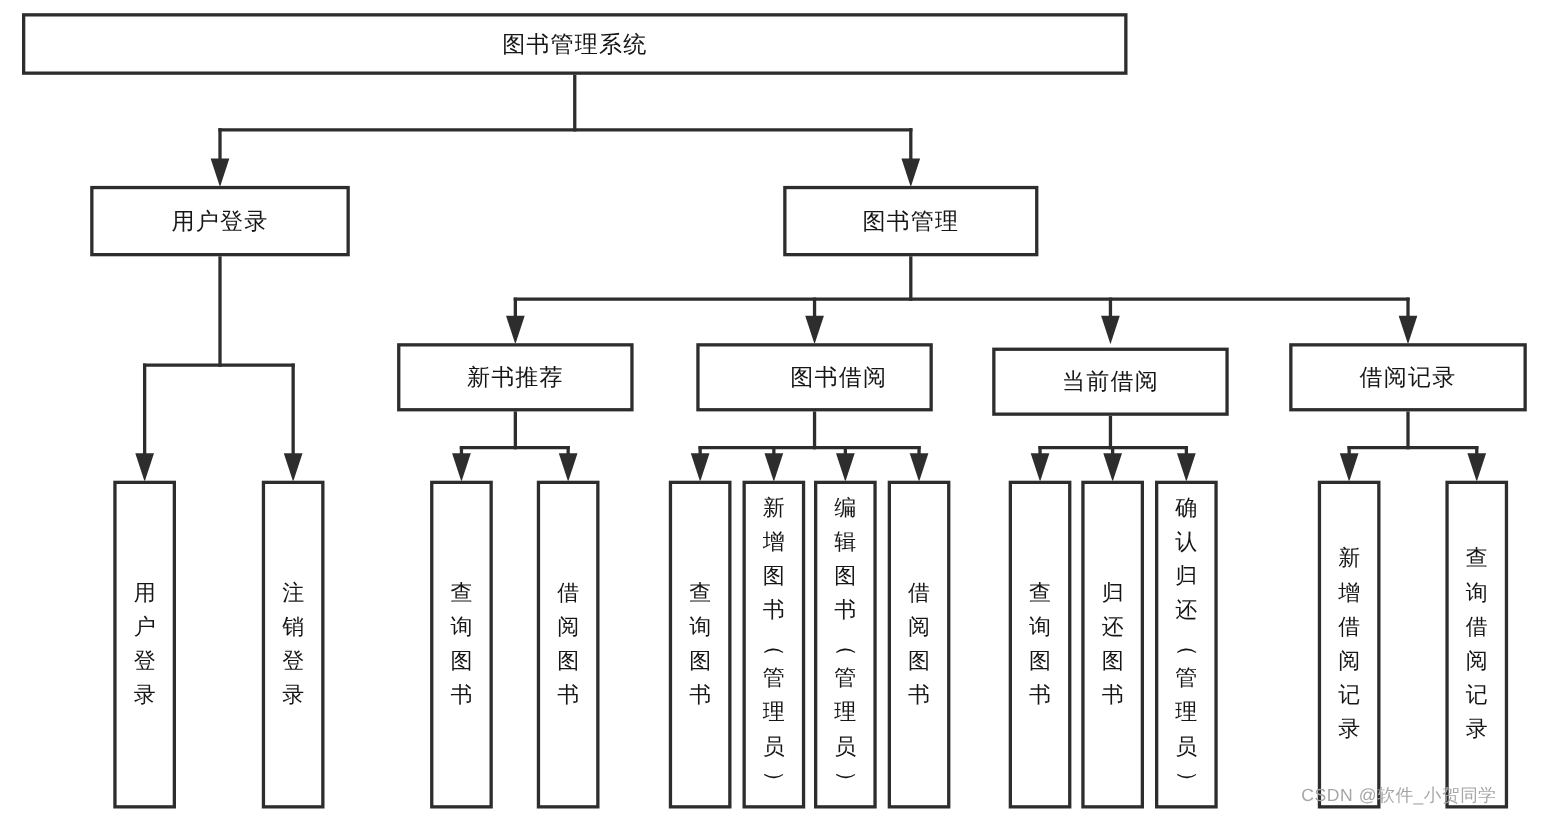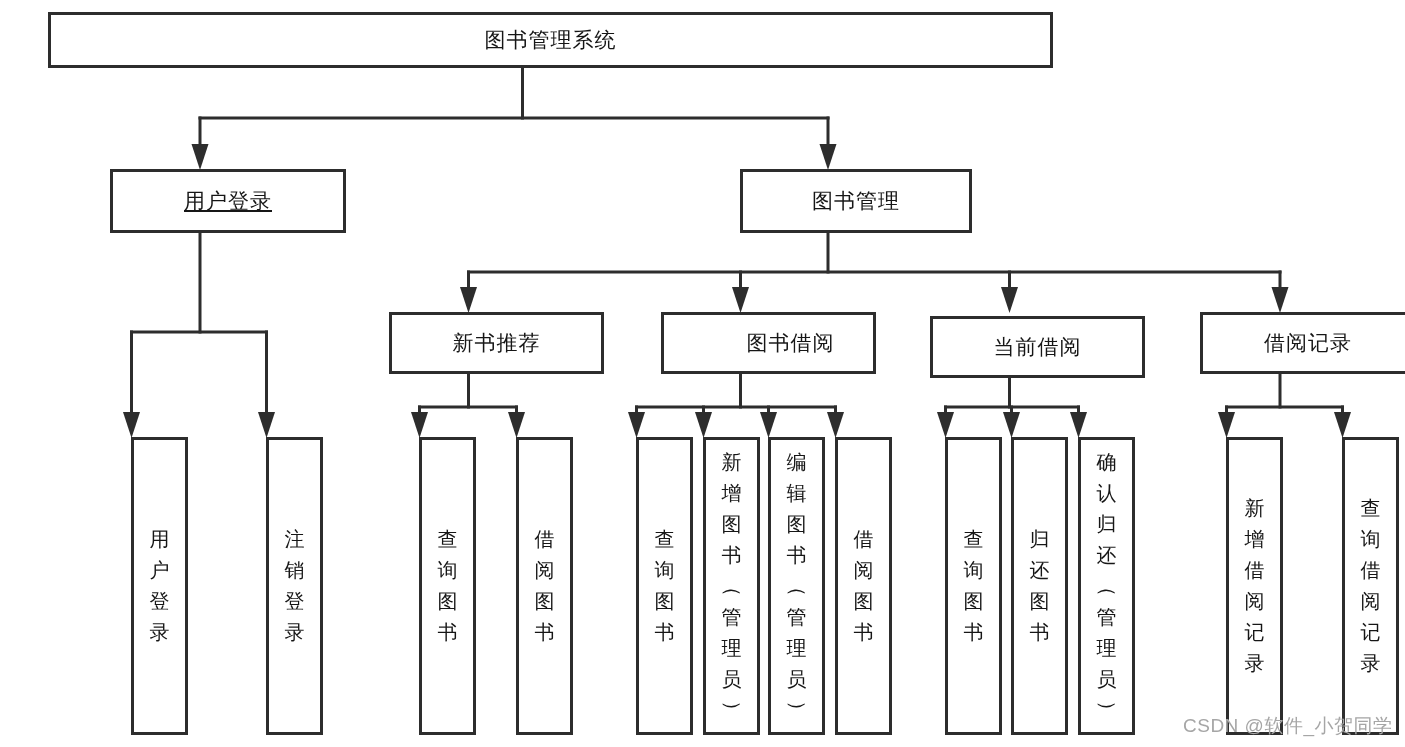--- a/index.html
+++ b/index.html
@@ -31,21 +31,20 @@
   }
   .node {
     position: absolute;
     box-sizing: border-box;
     background: var(--boxbg, #ffffff);
     border: 3px solid var(--border, #2d2d2d);
     color: var(--text, #161616);
     display: flex;
     align-items: center;
     justify-content: center;
-    margin-left: 28px;
   }
   .node-h .hlabel {
     font-size: 21px;
     letter-spacing: 1px;
     white-space: nowrap;
   }
   .vtext {
     display: flex;
     flex-direction: column;
     align-items: center;
@@ -58,21 +57,21 @@
     font-size: 20px;
     text-align: center;
   }
   .vchar.rot {
     transform: rotate(90deg);
   }
   .watermark {
     position: absolute;
     left: 1183px;
     top: 713px;
-    font-size: 19px;
+    font-size: 16px;
     letter-spacing: 0.5px;
     color: var(--wm, #a6a6a6);
     z-index: 3;
     white-space: nowrap;
   }
 </style>
 </head>
 <body>
 
 <div class="canvas">
@@ -127,21 +126,21 @@
       <line x1="1226.5" y1="407" x2="1342.5" y2="407" stroke="#2d2d2d" stroke-width="3" stroke-linecap="square"></line>
       <line x1="1226.5" y1="407" x2="1226.5" y2="417" stroke="#2d2d2d" stroke-width="3" stroke-linecap="square"></line>
       <polygon points="1226.5,438 1218,412 1235,412" fill="#2d2d2d"></polygon>
       <line x1="1342.5" y1="407" x2="1342.5" y2="417" stroke="#2d2d2d" stroke-width="3" stroke-linecap="square"></line>
       <polygon points="1342.5,438 1334,412 1351,412" fill="#2d2d2d"></polygon>
     </svg>
   <div class="nodes-layer">
       <div class="node node-h" style="left: 20px; top: 12px; width: 1005px; height: 56px;">
         <span class="hlabel">图书管理系统</span>
       </div>
-      <div class="node node-h" style="left: 82px; top: 169px; width: 236px; height: 64px; text-decoration: underline;">
+      <div class="node node-h" style="left: 82px; top: 169px; width: 236px; height: 64px;">
         <span class="hlabel">用户登录</span>
       </div>
       <div class="node node-h" style="left: 712px; top: 169px; width: 232px; height: 64px;">
         <span class="hlabel">图书管理</span>
       </div>
       <div class="node node-h" style="left: 361px; top: 312px; width: 215px; height: 62px;">
         <span class="hlabel">新书推荐</span>
       </div>
       <div class="node node-h" style="left: 633px; top: 312px; width: 215px; height: 62px; padding-left: 44px;">
         <span class="hlabel">图书借阅</span>

